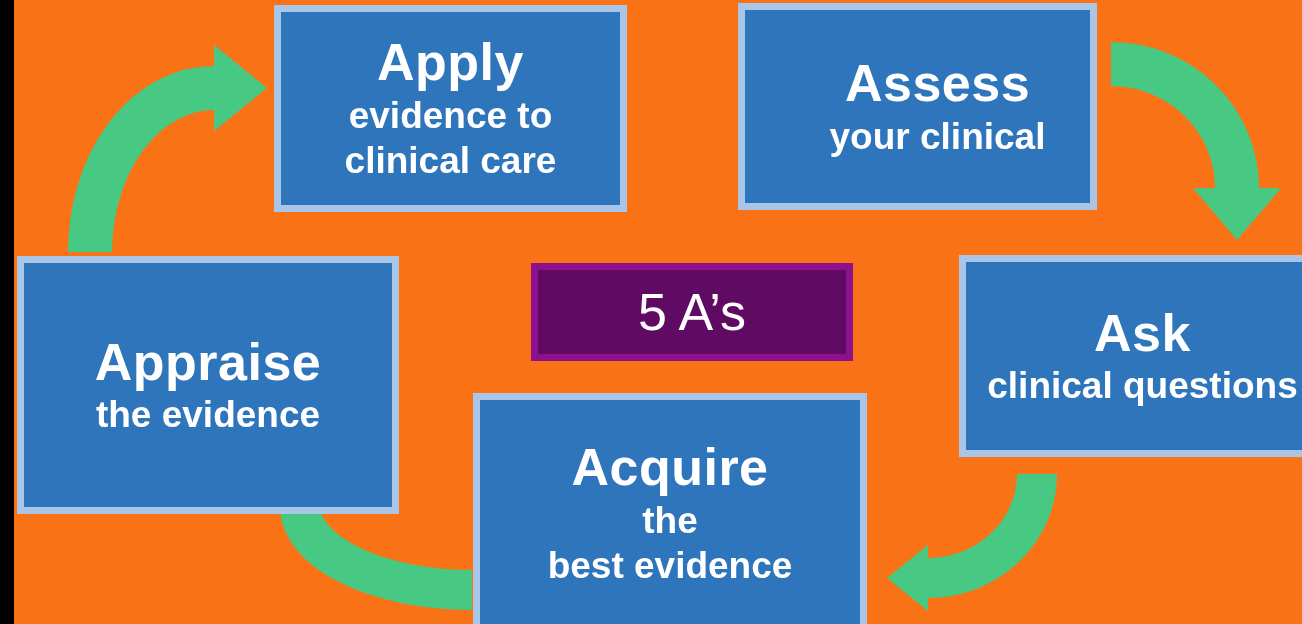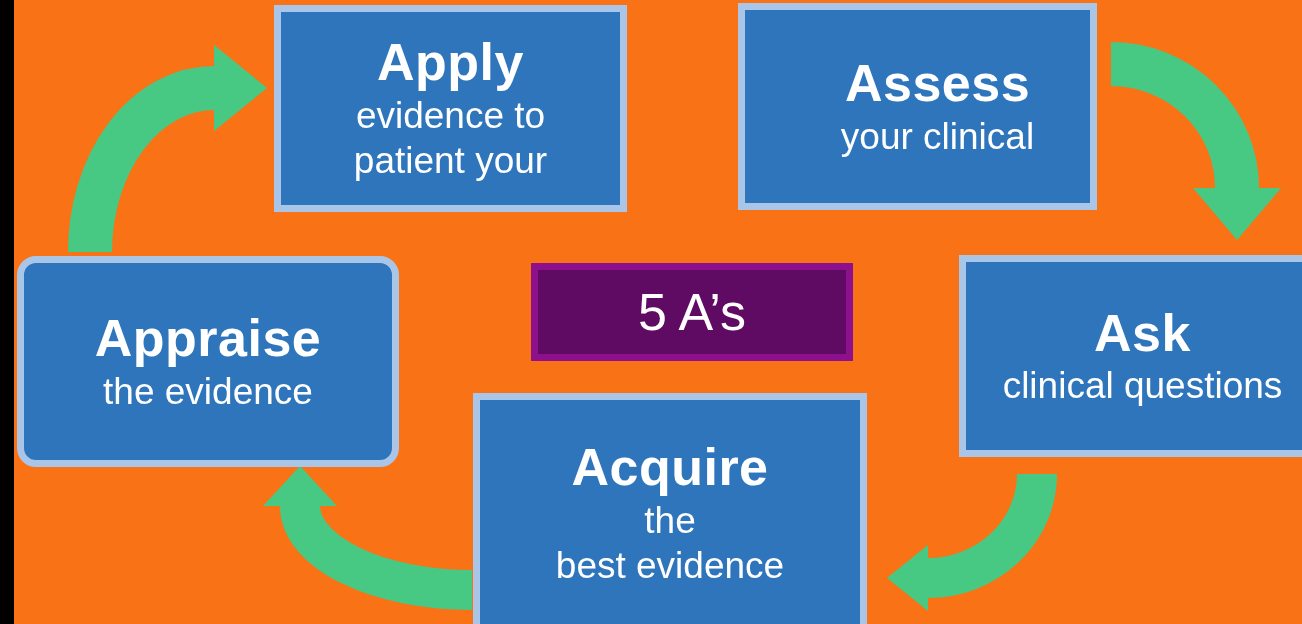--- a/index.html
+++ b/index.html
@@ -36,27 +36,27 @@
   }
   .step-title {
     font-size: 52px;
     font-weight: bold;
     line-height: 1.15;
     letter-spacing: 0.5px;
   }
   .step-sub {
     font-size: 37px;
     line-height: 1.22;
-    font-weight: normal;
+    font-weight: bold;
     text-align: center;
   }
   #apply-box    { left: 260px; top: 5px;   width: 353px; height: 207px; }
   #assess-box   { left: 724px; top: 3px;   width: 359px; height: 207px; padding-left: 40px; }
   #ask-box      { left: 945px; top: 255px; width: 351px; height: 202px; padding-left: 16px; }
-  #appraise-box { left: 3px;   top: 256px; width: 382px; height: 211px; border-radius: 19px; }
+  #appraise-box { left: 3px;   top: 256px; width: 382px; height: 258px; }
   #acquire-box  { left: 459px; top: 393px; width: 394px; height: 240px; }
   #five-as-box {
     position: absolute;
     left: 517px; top: 263px;
     width: 322px; height: 98px;
     box-sizing: border-box;
     background: #600B63;
     border: 7px solid #8D108D;
     color: #FFFFFF;
     display: flex;
@@ -86,21 +86,21 @@
     </g>
     <g>
       <path d="M 458 590 A 172 84 0 0 1 286 506" fill="none" stroke-width="40" stroke="#47C983"></path>
       <polygon points="249,506 323,506 286,466" fill="#47C983"></polygon>
     </g>
   </svg>
 
   <div class="step-box" id="apply-box">
     <div class="step-title">Apply</div>
     <div class="step-sub">evidence to</div>
-    <div class="step-sub">patient your</div>
+    <div class="step-sub">clinical care</div>
   </div>
 
   <div class="step-box" id="assess-box">
     <div class="step-title">Assess</div>
     <div class="step-sub">your clinical</div>
   </div>
 
   <div class="step-box" id="ask-box">
     <div class="step-title">Ask</div>
     <div class="step-sub">clinical questions</div>

